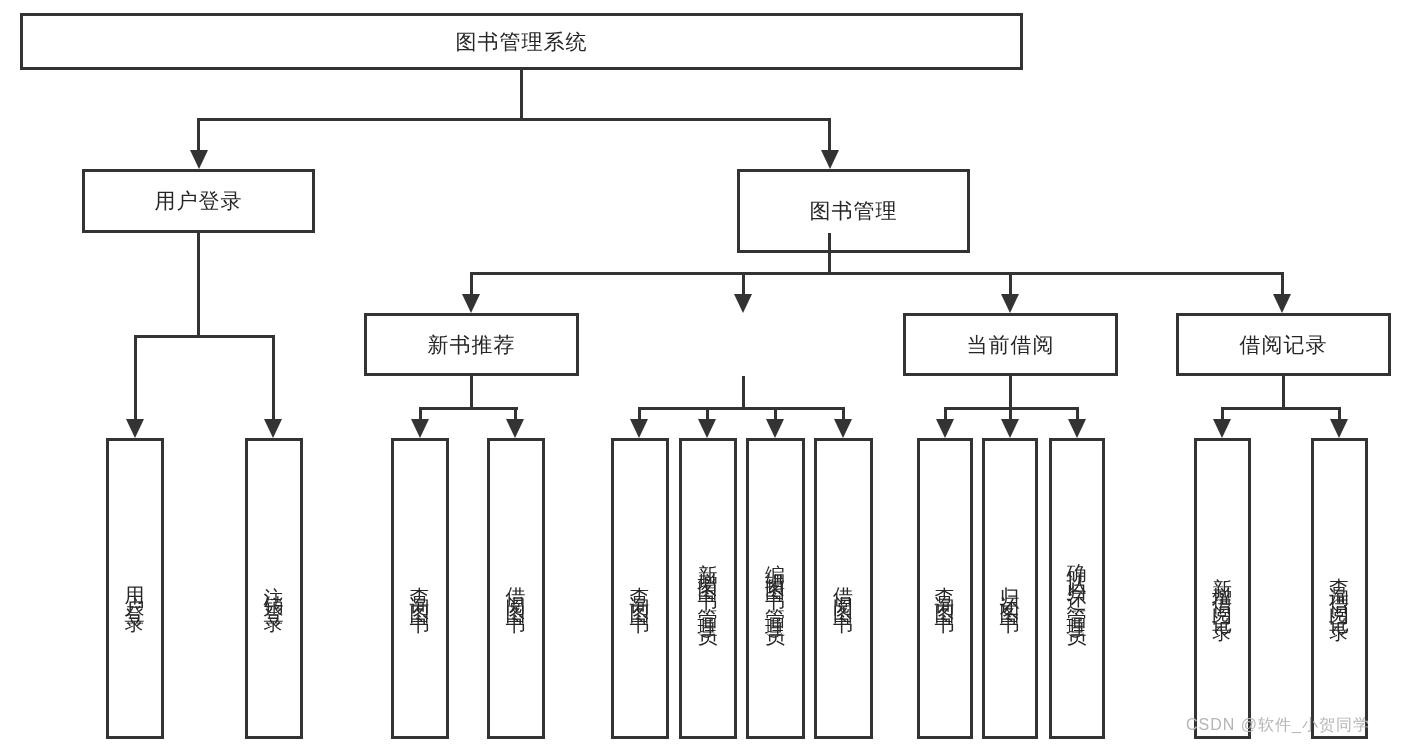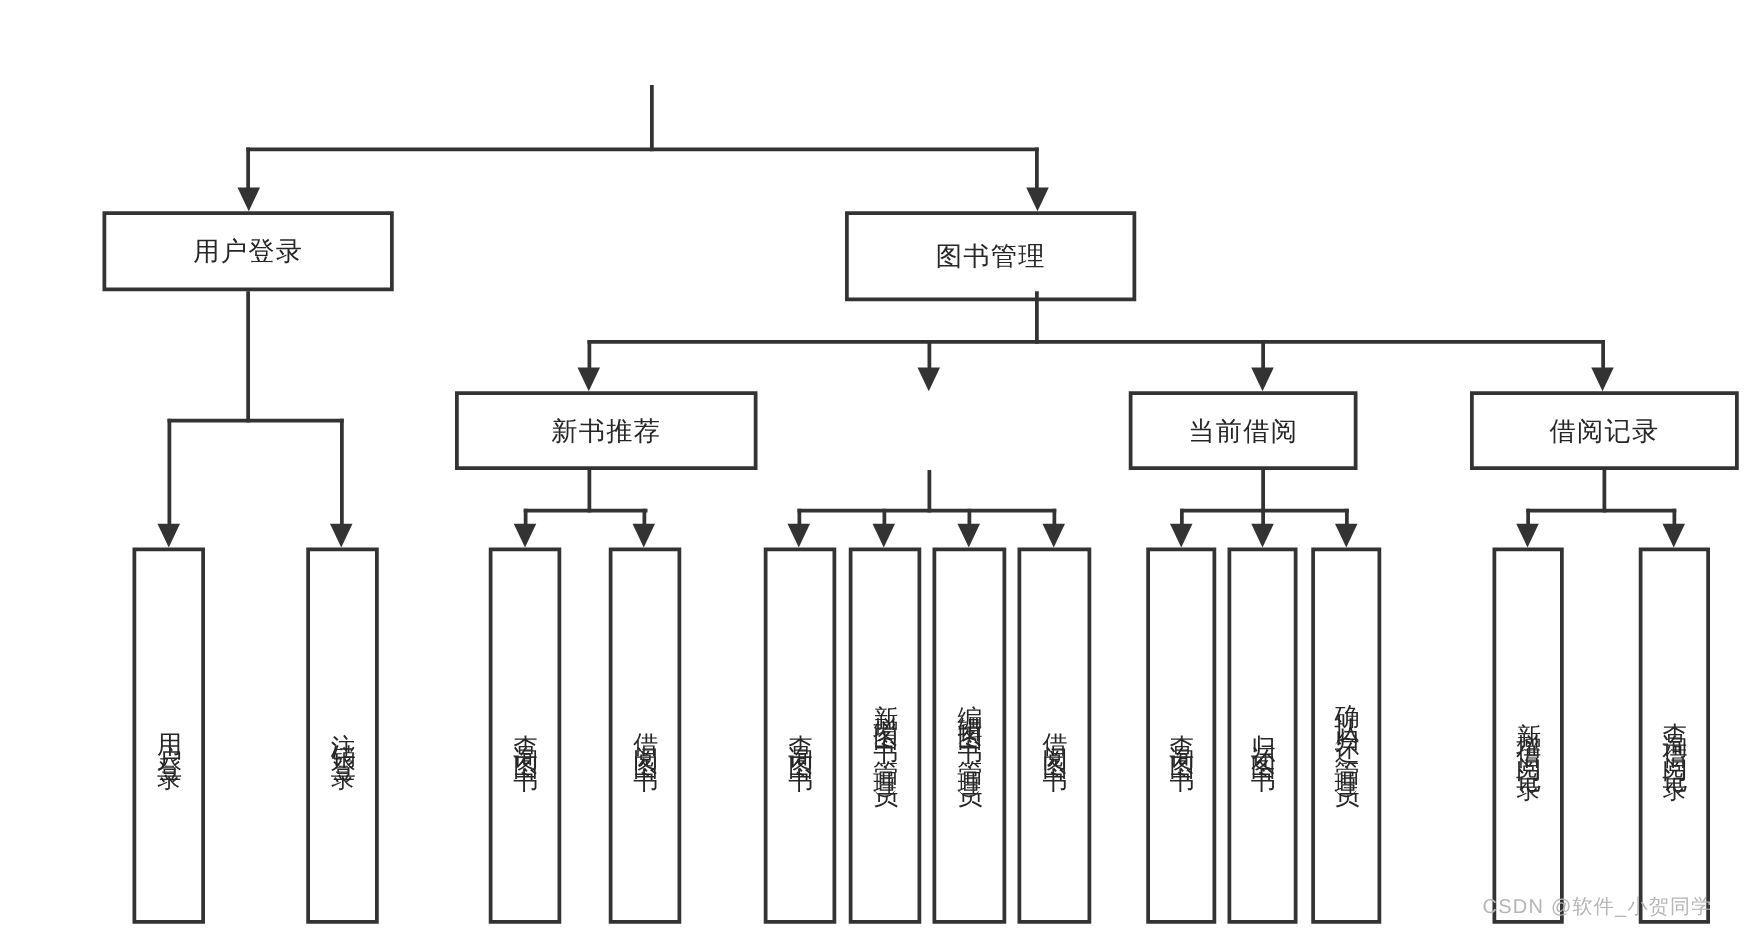--- a/index.html
+++ b/index.html
@@ -25,30 +25,31 @@
   .watermark {
     position:absolute; left:1186px; top:715px; font-size:16px;
     color:#b5b5b5; letter-spacing:1px; white-space:nowrap;
   }
 </style>
 </head>
 <body>
 
 <div id="canvas">
 
+  <div class="box hlabel" style="left:20px; top:13px; width:1003px; height:57px;">图书管理系统</div>
 
   <div class="line" style="left:520px; top:68px; width:3px; height:53px;"></div>
   <div class="line" style="left:197px; top:118px; width:634px; height:3px;"></div>
   <div class="line" style="left:197px; top:118px; width:3px; height:36px;"></div>
   <div class="arrow" style="left:190px; top:150px;"></div>
   <div class="line" style="left:828px; top:118px; width:3px; height:36px;"></div>
   <div class="arrow" style="left:821px; top:150px;"></div>
 
   <div class="box hlabel" style="left:82px; top:169px; width:233px; height:64px;">用户登录</div>
-  <div class="box hlabel" style="left:676px; top:169px; width:233px; height:72px;">图书管理</div>
+  <div class="box hlabel" style="left:737px; top:169px; width:233px; height:84px;">图书管理</div>
 
   <div class="line" style="left:197px; top:233px; width:3px; height:105px;"></div>
   <div class="line" style="left:134px; top:335px; width:141px; height:3px;"></div>
   <div class="line" style="left:134px; top:335px; width:3px; height:86px;"></div>
   <div class="arrow" style="left:126px; top:419px;"></div>
   <div class="line" style="left:272px; top:335px; width:3px; height:86px;"></div>
   <div class="arrow" style="left:264px; top:419px;"></div>
 
   <div class="box" style="left:106px; top:438px; width:58px; height:301px;">
     <span class="vlabel">用户登录</span>
@@ -61,22 +62,22 @@
   <div class="line" style="left:470px; top:272px; width:814px; height:3px;"></div>
   <div class="line" style="left:470px; top:272px; width:3px; height:25px;"></div>
   <div class="arrow" style="left:462px; top:294px;"></div>
   <div class="line" style="left:742px; top:272px; width:3px; height:25px;"></div>
   <div class="arrow" style="left:734px; top:294px;"></div>
   <div class="line" style="left:1009px; top:272px; width:3px; height:25px;"></div>
   <div class="arrow" style="left:1001px; top:294px;"></div>
   <div class="line" style="left:1281px; top:272px; width:3px; height:25px;"></div>
   <div class="arrow" style="left:1273px; top:294px;"></div>
 
-  <div class="box hlabel" style="left:364px; top:313px; width:242px; height:63px;">新书推荐</div>
-  <div class="box hlabel" style="left:903px; top:313px; width:183px; height:63px;">当前借阅</div>
+  <div class="box hlabel" style="left:364px; top:313px; width:215px; height:63px;">新书推荐</div>
+  <div class="box hlabel" style="left:903px; top:313px; width:215px; height:63px;">当前借阅</div>
   <div class="box hlabel" style="left:1176px; top:313px; width:215px; height:63px;">借阅记录</div>
 
   <div class="line" style="left:470px; top:376px; width:3px; height:34px;"></div>
   <div class="line" style="left:419px; top:407px; width:99px; height:3px;"></div>
   <div class="line" style="left:419px; top:407px; width:3px; height:14px;"></div>
   <div class="arrow" style="left:411px; top:419px;"></div>
   <div class="line" style="left:514px; top:407px; width:3px; height:14px;"></div>
   <div class="arrow" style="left:506px; top:419px;"></div>
 
   <div class="box" style="left:391px; top:438px; width:58px; height:301px;">

